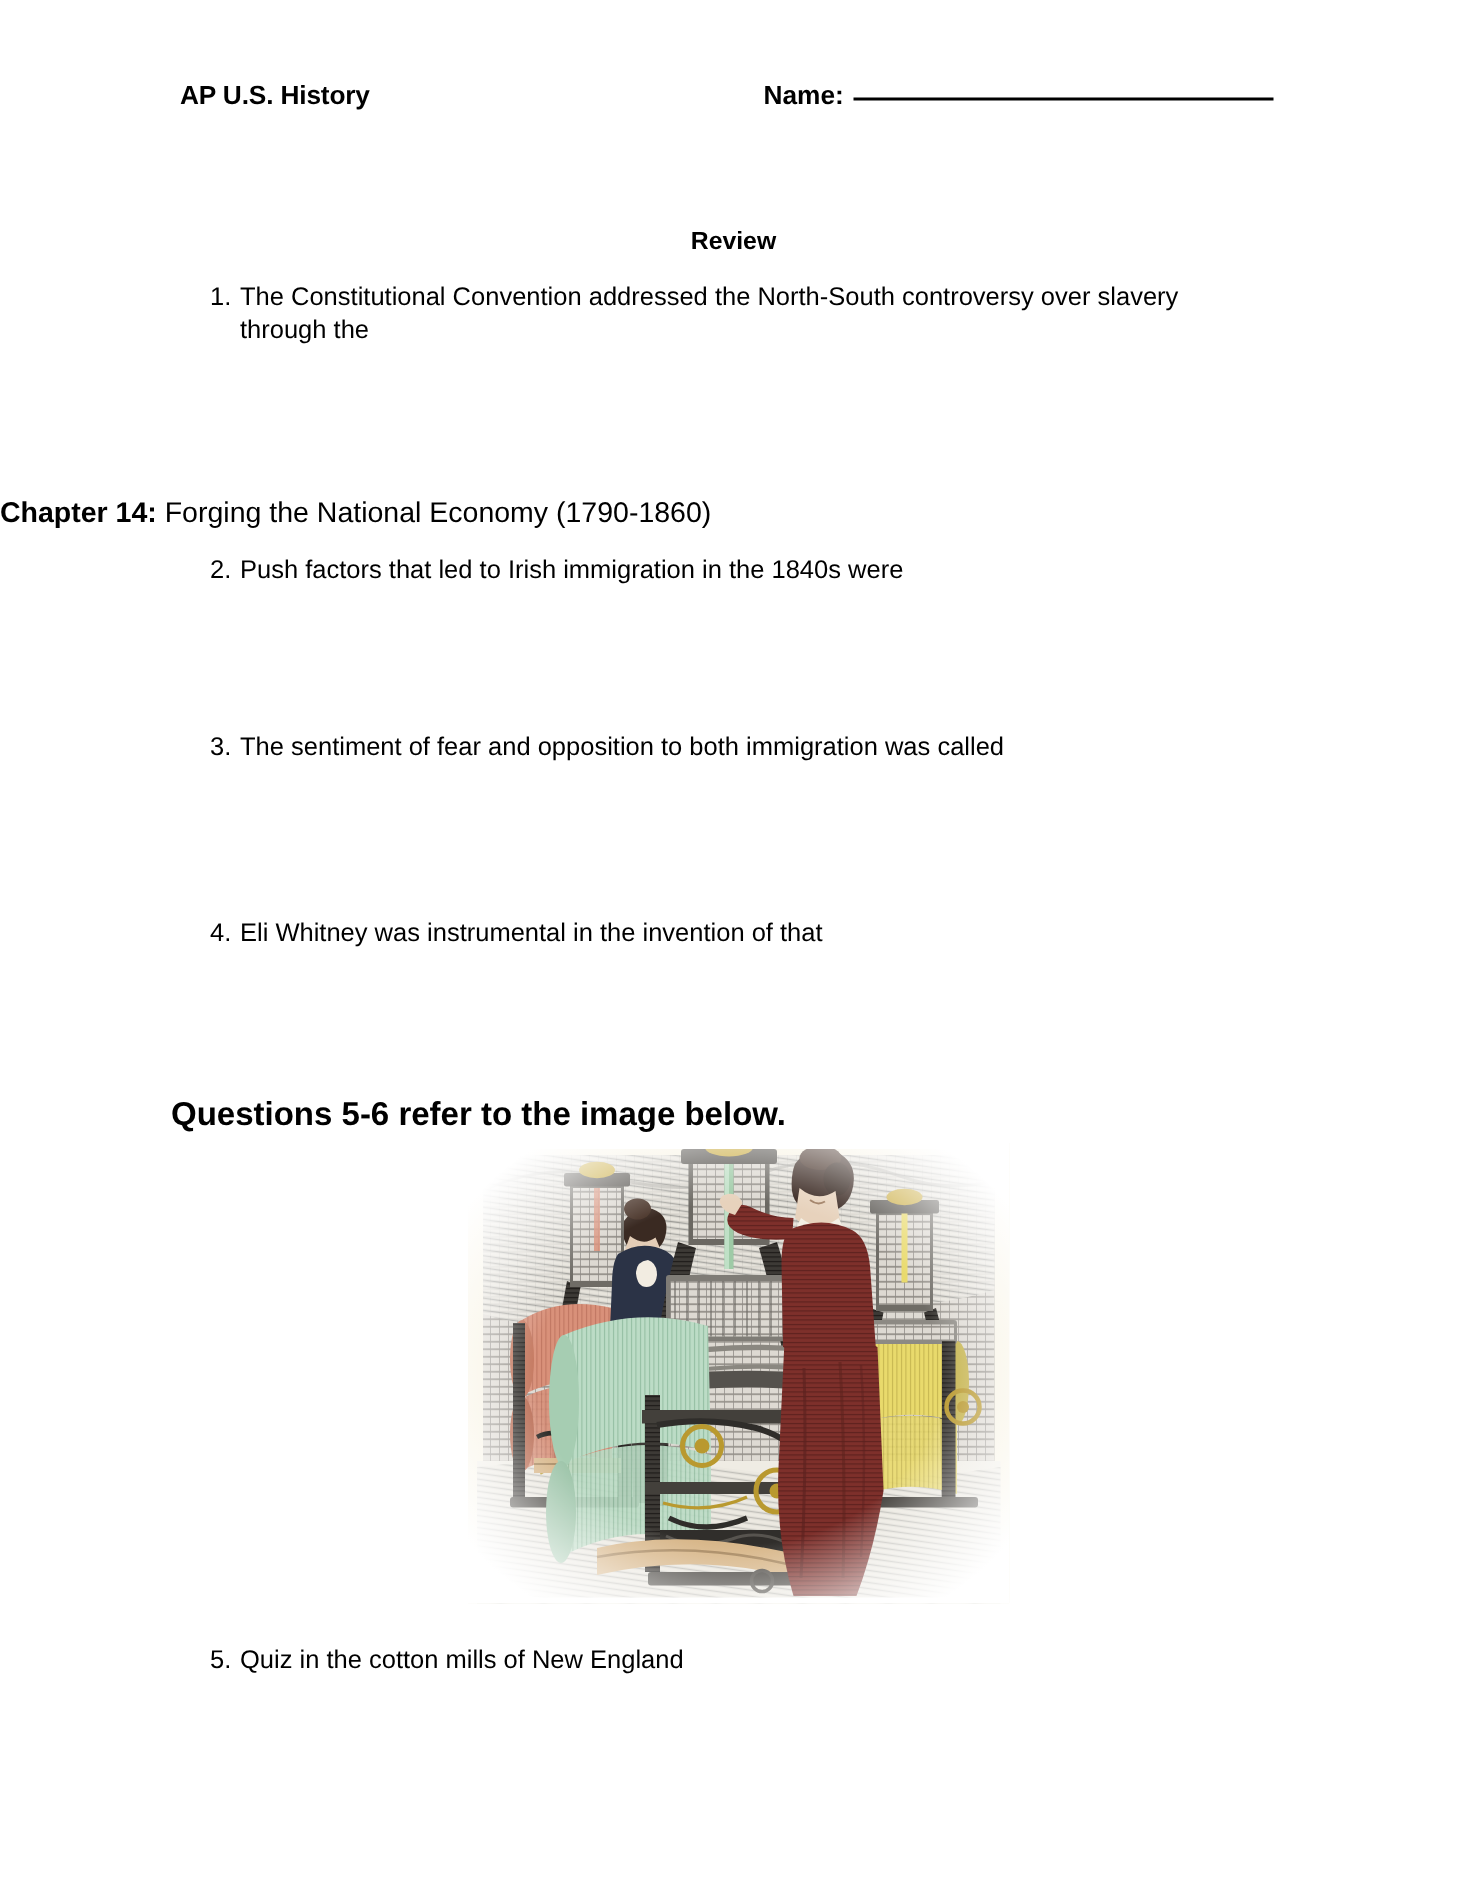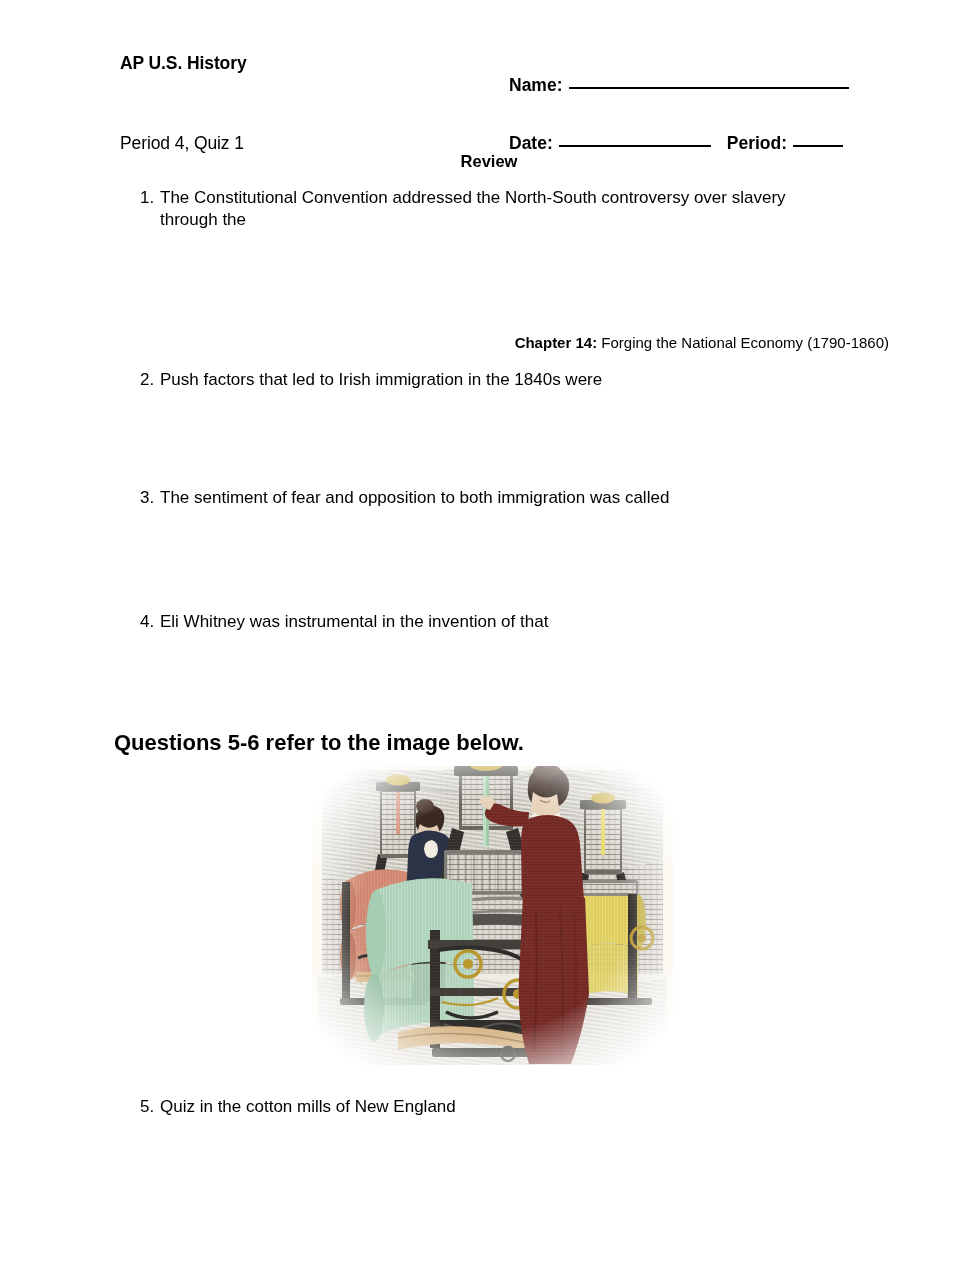--- a/index.html
+++ b/index.html
@@ -52,42 +52,42 @@
   .hdr-right .lbl {
     font-weight: bold;
   }
   .blank-rule {
     display: inline-block;
     border-bottom: 2px solid #000;
     vertical-align: baseline;
     position: relative;
     top: -2px;
   }
-  .name-row  { left: 509px; top: 0px; margin-top: 22px; }
+  .name-row  { left: 509px; top: 0px; }
   .date-row  { left: 509px; top: 40px; }
 
   .rule-name   { width: 280px; margin-left: 6px; }
   .rule-date   { width: 152px; margin-left: 6px; }
   .rule-period { width: 50px;  margin-left: 6px; }
   .period-lbl  { margin-left: 16px; }
 
   
   .section-heading {
     position: absolute;
     width: 978px;
     text-align: center;
     font-size: 16.5px;
     font-weight: bold;
     line-height: 20px;
   }
   .chapter-heading {
     position: absolute;
     width: 889px;
-    text-align: right;
-    font-size: 15px;
+    text-align: left;
+    font-size: 19px;
     line-height: 21px;
   }
   .chapter-heading .ch-label { font-weight: bold; }
   .chapter-heading .ch-title { font-weight: normal; }
 
   
   .question {
     position: absolute;
     left: 140px;
     width: 700px;
@@ -136,27 +136,20 @@
   <div class="header">
 
     <div class="header-row">
       <div class="hdr-left bold">AP U.S. History</div>
 
       <div class="hdr-right name-row">
         <span class="lbl">Name:</span><span class="blank-rule rule-name"></span>
       </div>
     </div>
 
-    <div class="header-row">
-      <div class="hdr-left" style="top:40px;">Period 4, Quiz 1</div>
-
-      <div class="hdr-right date-row">
-        <span class="lbl">Date:</span><span class="blank-rule rule-date"></span><span class="lbl period-lbl">Period:</span><span class="blank-rule rule-period"></span>
-      </div>
-    </div>
   </div>
 
   <div class="section-heading" style="top:151px;">Review</div>
 
   <div class="question" style="top:187px;">
     <span class="qnum">1.</span>
     <span class="qtext">The Constitutional Convention addressed the North-South controversy over slavery through the</span>
   </div>
 
   <div class="chapter-heading" style="top:332px;">

